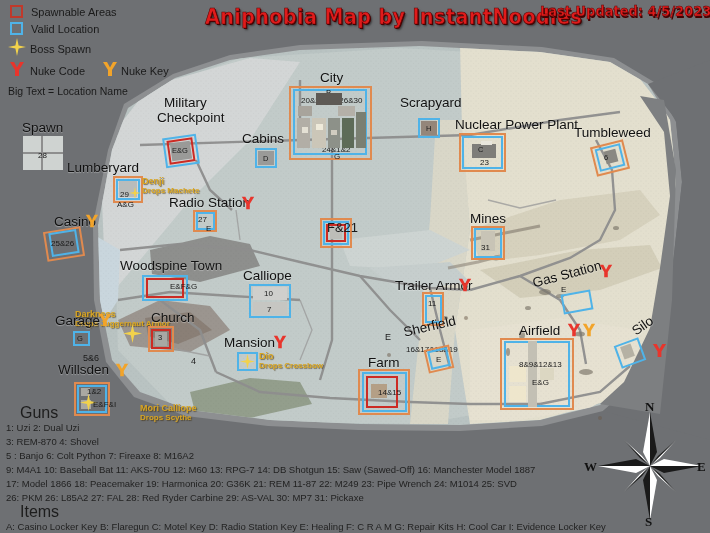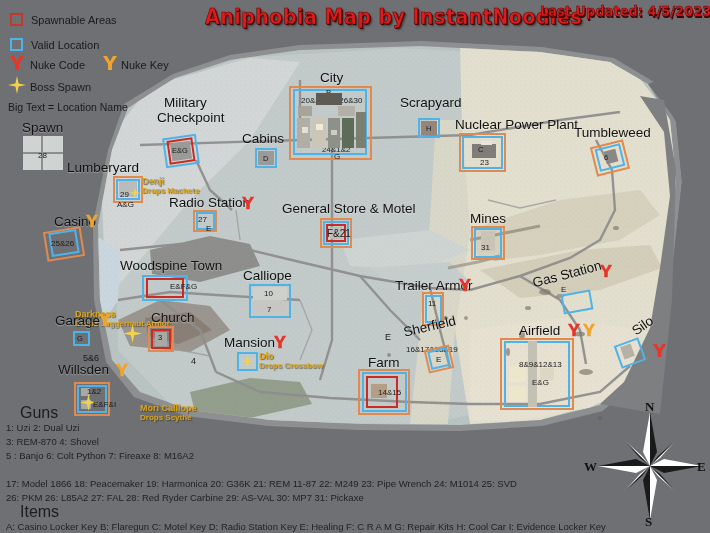--- a/index.html
+++ b/index.html
@@ -33,21 +33,21 @@
     font-weight:bold; font-size:13px;
     color:#e01b1b;
     -webkit-text-stroke:0.5px #5a0606;
     text-shadow:1px 1px 0 #400;
     transform:scaleY(1.1);
     white-space:nowrap;
   }
 
   
   .legend { position:absolute; left:4px; top:3px; width:200px; }
-  .legend-row { display:flex; align-items:center; height:17px;margin-top:8px; }
+  .legend-row { display:flex; align-items:center; height:17px; }
   .sw {
     width:13px; height:13px; border:2px solid #c33; margin:0 8px 0 6px;
     background:transparent;
   }
   .sw.red { border-color:#c0392b; }
   .sw.blue { border-color:#4fb3e8; }
   .sw.orange { border-color:#e08a4f; }
   .legend-label { font-size:11px; color:#1a1a1a; }
   .legend-inline { display:flex; align-items:center; height:20px; margin-top:2px; }
   .legend-inline .legend-label { margin-right:14px; }
@@ -209,39 +209,39 @@
       <span class="legend-label">Spawnable Areas</span>
     </div>
     <div class="legend-row">
       <span class="sw blue"></span>
       <span class="legend-label">Valid Location</span>
     </div>
 
     <div class="legend-inline">
       <span style="display:inline-block;width:26px;text-align:center;">
         <svg width="18" height="18" viewBox="0 0 18 18">
+          <path d="M9,0 L10.6,7.4 L18,9 L10.6,10.6 L9,18 L7.4,10.6 L0,9 L7.4,7.4 Z" fill="#f2d24b"></path>
+        </svg>
+      </span>
+      <span class="legend-label">Boss Spawn</span>
+    </div>
+
+    <div class="legend-inline">
+      <span style="display:inline-block;width:26px;text-align:center;">
+        <svg width="18" height="18" viewBox="0 0 18 18">
           <path d="M2,2 L6,2 L9,7.5 L12,2 L16,2 L11,10 L11,16 L7,16 L7,10 Z" fill="#e8352c"></path>
         </svg>
       </span>
       <span class="legend-label">Nuke Code</span>
       <span style="display:inline-block;width:22px;text-align:center;">
         <svg width="18" height="18" viewBox="0 0 18 18">
           <path d="M2,2 L6,2 L9,7.5 L12,2 L16,2 L11,10 L11,16 L7,16 L7,10 Z" fill="#f2a42a"></path>
         </svg>
       </span>
       <span class="legend-label">Nuke Key</span>
-    </div>
-
-    <div class="legend-inline">
-      <span style="display:inline-block;width:26px;text-align:center;">
-        <svg width="18" height="18" viewBox="0 0 18 18">
-          <path d="M9,0 L10.6,7.4 L18,9 L10.6,10.6 L9,18 L7.4,10.6 L0,9 L7.4,7.4 Z" fill="#f2d24b"></path>
-        </svg>
-      </span>
-      <span class="legend-label">Boss Spawn</span>
     </div>
 
     <div class="legend-note">Big Text = Location Name</div>
   </div>
 
   <div class="title">Aniphobia Map by InstantNoodles</div>
   <div class="updated">Last Updated: 4/5/2023</div>
 
   <div class="loc big" style="left:22px; top:120px;">Spawn</div>
   <div class="bx" style="left:23px; top:136px; width:40px; height:34px; border:none; background:#cfd3d1;">
@@ -335,26 +335,25 @@
   <div class="loc big" style="left:54px; top:214px;">Casino</div>
   <span style="position:absolute; left:84px; top:213px;">
     <svg width="16" height="16" viewBox="0 0 18 18">
         <path d="M2,2 L6,2 L9,7.5 L12,2 L16,2 L11,10 L11,16 L7,16 L7,10 Z" fill="#f2a42a"></path>
       </svg>
   </span>
   <div class="bx b-orange" style="left:45px; top:229px; width:38px; height:30px; transform:rotate(-9deg);"></div>
   <div class="bx b-blue" style="left:50px; top:231px; width:28px; height:24px; transform:rotate(-9deg);"></div>
   <div class="sub" style="left:51px; top:239px;">25&amp;26</div>
 
-  <div class="loc big" style="left:282px; top:201px;">General Store &amp; Motel</div>
   <div class="bx b-orange" style="left:320px; top:218px; width:32px; height:30px;"></div>
   <div class="bx b-blue" style="left:323px; top:221px; width:26px; height:24px;"></div>
   <div class="bx b-red" style="left:326px; top:224px; width:20px; height:18px;"></div>
   <div class="bldg" style="left:330px; top:227px; width:12px; height:12px; background:#bdbdb8;"></div>
-  <div class="sub" style="left:327px; top:228px; font-size:10px;">F&amp;21</div>
+  <div class="sub" style="left:327px; top:220px; font-size:13px;">F&amp;21</div>
 
   <div class="loc big" style="left:470px; top:211px;">Mines</div>
   <div class="bx b-orange" style="left:471px; top:226px; width:34px; height:34px;"></div>
   <div class="bx b-blue" style="left:474px; top:228px; width:28px; height:30px;"></div>
   <div class="bldg" style="left:481px; top:231px; width:14px; height:20px; background:#c8c4b6;"></div>
   <div class="sub" style="left:481px; top:243px;">31</div>
 
   <div class="loc big" style="left:120px; top:258px;">Woodspine Town</div>
   <div class="bx b-blue" style="left:142px; top:275px; width:46px; height:26px;"></div>
   <div class="bx b-red" style="left:146px; top:278px; width:38px; height:20px;"></div>
@@ -524,19 +523,20 @@
     <span class="compass-letter" style="left:49px; top:-5px;">N</span>
     <span class="compass-letter" style="left:101px; top:55px;">E</span>
     <span class="compass-letter" style="left:49px; top:110px;">S</span>
     <span class="compass-letter" style="left:-12px; top:55px;">W</span>
   </div>
 
   <div class="sect-title" style="left:20px; top:404px;">Guns</div>
   <div class="list-line" style="top:422px;">1: Uzi   2: Dual Uzi</div>
   <div class="list-line" style="top:436px;">3: REM-870  4: Shovel</div>
   <div class="list-line" style="top:450px;">5 : Banjo  6: Colt Python   7: Fireaxe   8: M16A2</div>
+  <div class="list-line" style="top:464px;">9: M4A1  10: Baseball Bat   11: AKS-70U   12: M60  13: RPG-7  14: DB Shotgun   15: Saw (Sawed-Off)  16: Manchester Model 1887</div>
   <div class="list-line" style="top:478px;">17: Model 1866  18: Peacemaker  19: Harmonica  20: G36K  21: REM 11-87   22: M249  23: Pipe Wrench   24: M1014   25: SVD</div>
   <div class="list-line" style="top:492px;">26: PKM   26: L85A2    27: FAL   28: Red Ryder Carbine    29: AS-VAL    30: MP7    31: Pickaxe</div>
 
   <div class="sect-title" style="left:20px; top:503px;">Items</div>
   <div class="items-line" style="top:521px;">A: Casino Locker Key     B: Flaregun     C: Motel Key    D: Radio Station Key     E: Healing   F: C R A M   G: Repair Kits    H: Cool Car     I: Evidence Locker Key</div>
 
 </div>
 
 </body></html>

